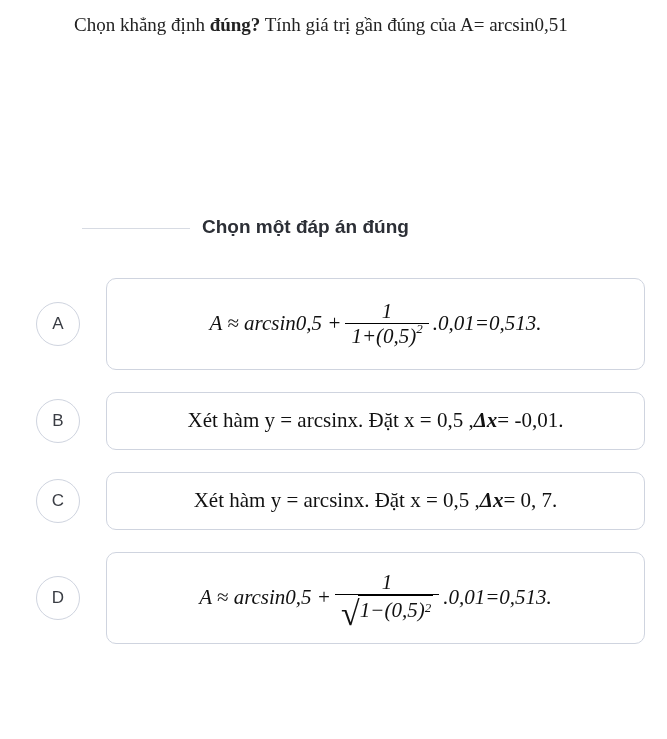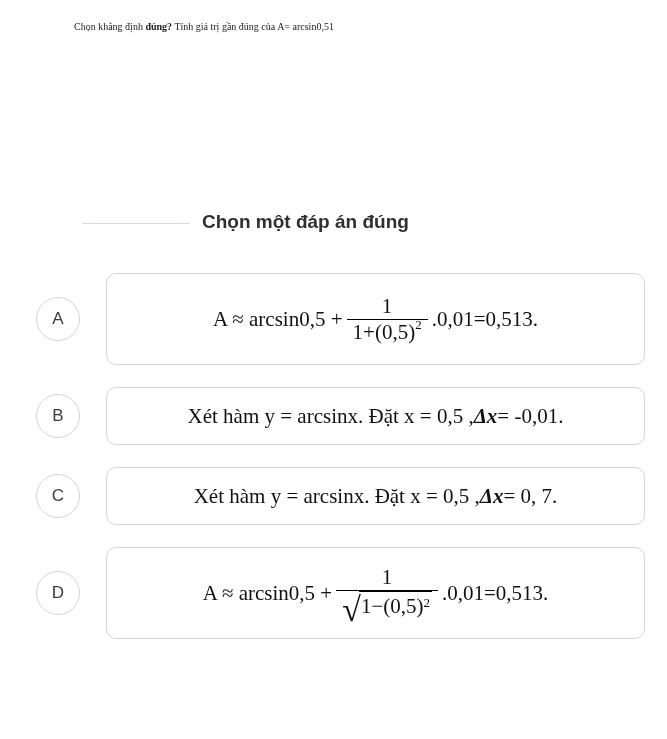--- a/index.html
+++ b/index.html
@@ -9,25 +9,24 @@
     font-family: "Times New Roman", serif;
     background: #fff;
     width: 667px;
     height: 739px;
     overflow: hidden;
   }
   .container {
     padding: 12px 18px 0 18px;
   }
   .question {
-    font-size: 10px;
+    font-size: 19px;
     color: #222;
     padding-left: 56px;
     line-height: 1.4;
-    margin-top: 8px;
   }
   .question .bold { font-weight: bold; }
   .gap { height: 170px; }
   .instruct-wrap {
     position: relative;
     padding-left: 140px;
     margin-bottom: 40px;
     margin-top: 7px;
   }
   .hr-left {
@@ -77,20 +76,21 @@
     font-size: 21px;
     color: #111;
     display: flex;
     align-items: center;
     justify-content: center;
     min-height: 58px;
   }
   .opt-box.tall {
     min-height: 92px;
     padding: 10px 8px;
+    font-style: italic;
   }
   .math {
     display: inline-flex;
     align-items: center;
     white-space: nowrap;
     font-family: "Times New Roman", serif;
   }
   .frac {
     display: inline-flex;
     flex-direction: column;

